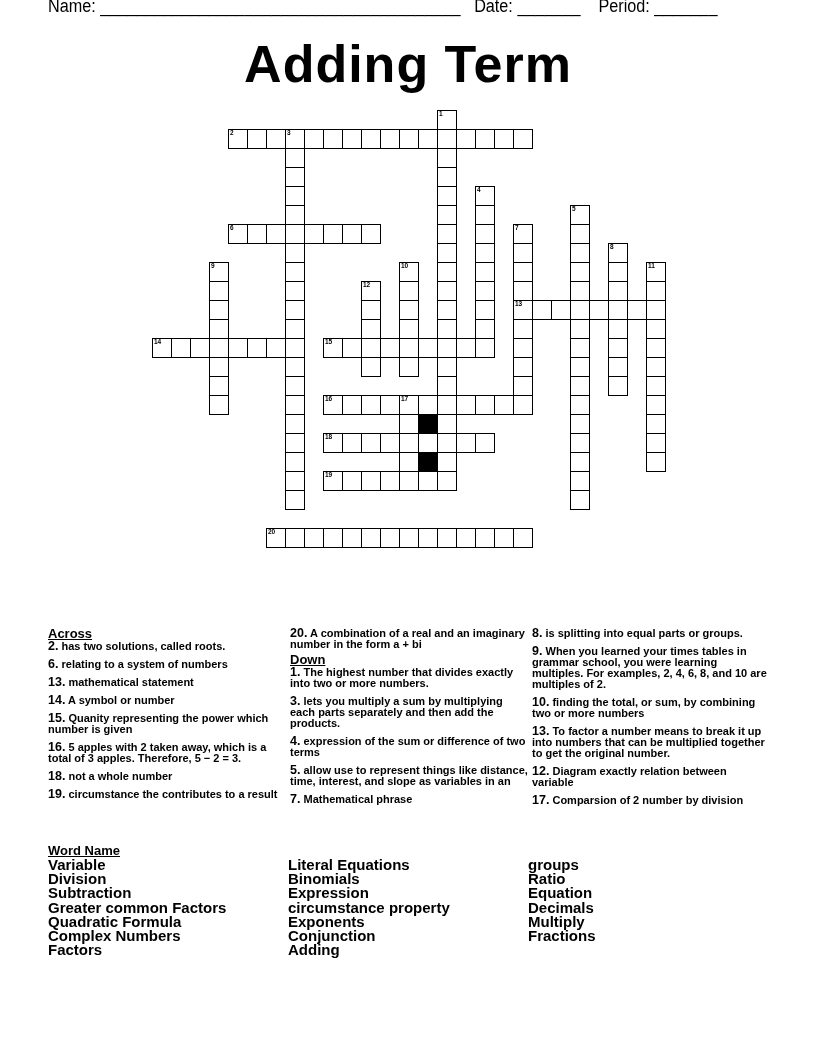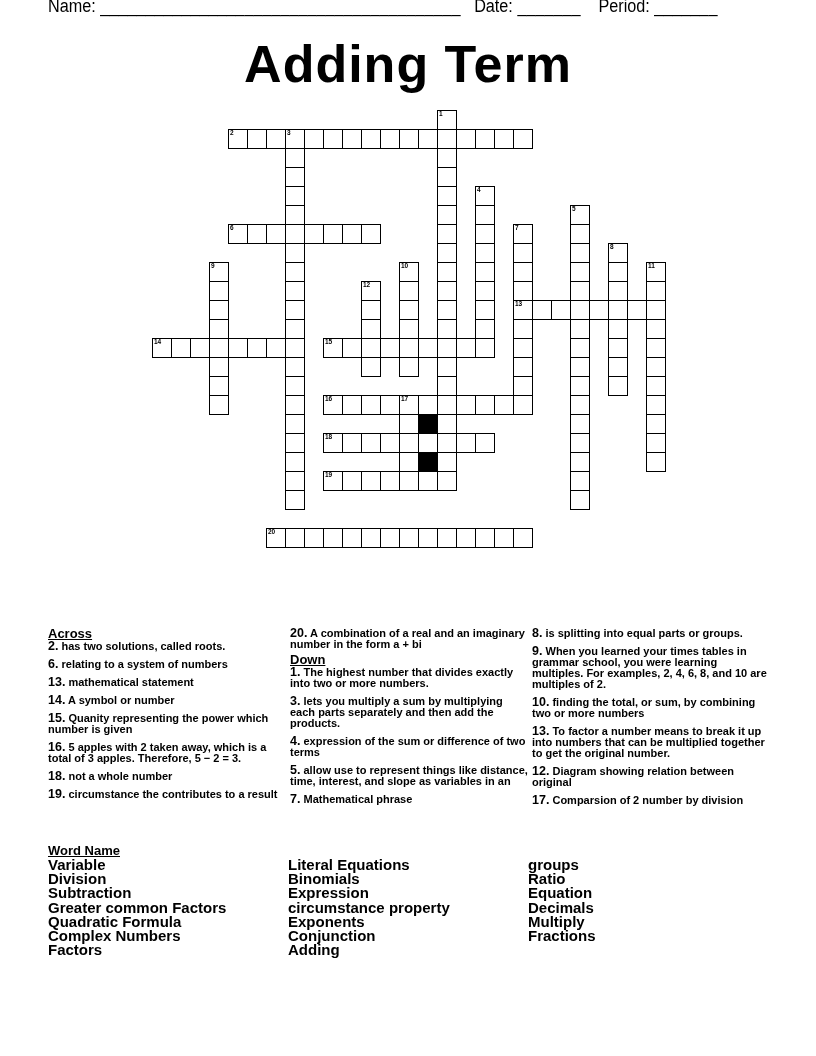--- a/index.html
+++ b/index.html
@@ -277,21 +277,21 @@
   <div class="clue"><b>4.</b> <span>expression of the sum or difference of two terms</span></div>
   <div class="clue"><b>5.</b> <span>allow use to represent things like distance, time, interest, and slope as variables in an</span></div>
   <div class="clue"><b>7.</b> <span>Mathematical phrase</span></div>
 </div>
 
 <div class="col" style="left:532px; top:628px; width:235px;">
   <div class="clue"><b>8.</b> <span>is splitting into equal parts or groups.</span></div>
   <div class="clue"><b>9.</b> <span>When you learned your times tables in grammar school, you were learning multiples. For examples, 2, 4, 6, 8, and 10 are multiples of 2.</span></div>
   <div class="clue"><b>10.</b> <span>finding the total, or sum, by combining two or more numbers</span></div>
   <div class="clue"><b>13.</b> <span>To factor a number means to break it up into numbers that can be multiplied together to get the original number.</span></div>
-  <div class="clue"><b>12.</b> <span>Diagram showing relation between original</span></div>
+  <div class="clue"><b>12.</b> <span>Diagram exactly relation between variable</span></div>
   <div class="clue"><b>17.</b> <span>Comparsion of 2 number by division</span></div>
 </div>
 
 <div class="col" style="left:48px; top:845px;">
   <span class="heading">Word Name</span>
 </div>
 <div class="wb-col" id="wb0" style="left:48px; top:858px;">
     <div class="wb-item">Variable</div>
     <div class="wb-item">Division</div>
     <div class="wb-item">Subtraction</div>

